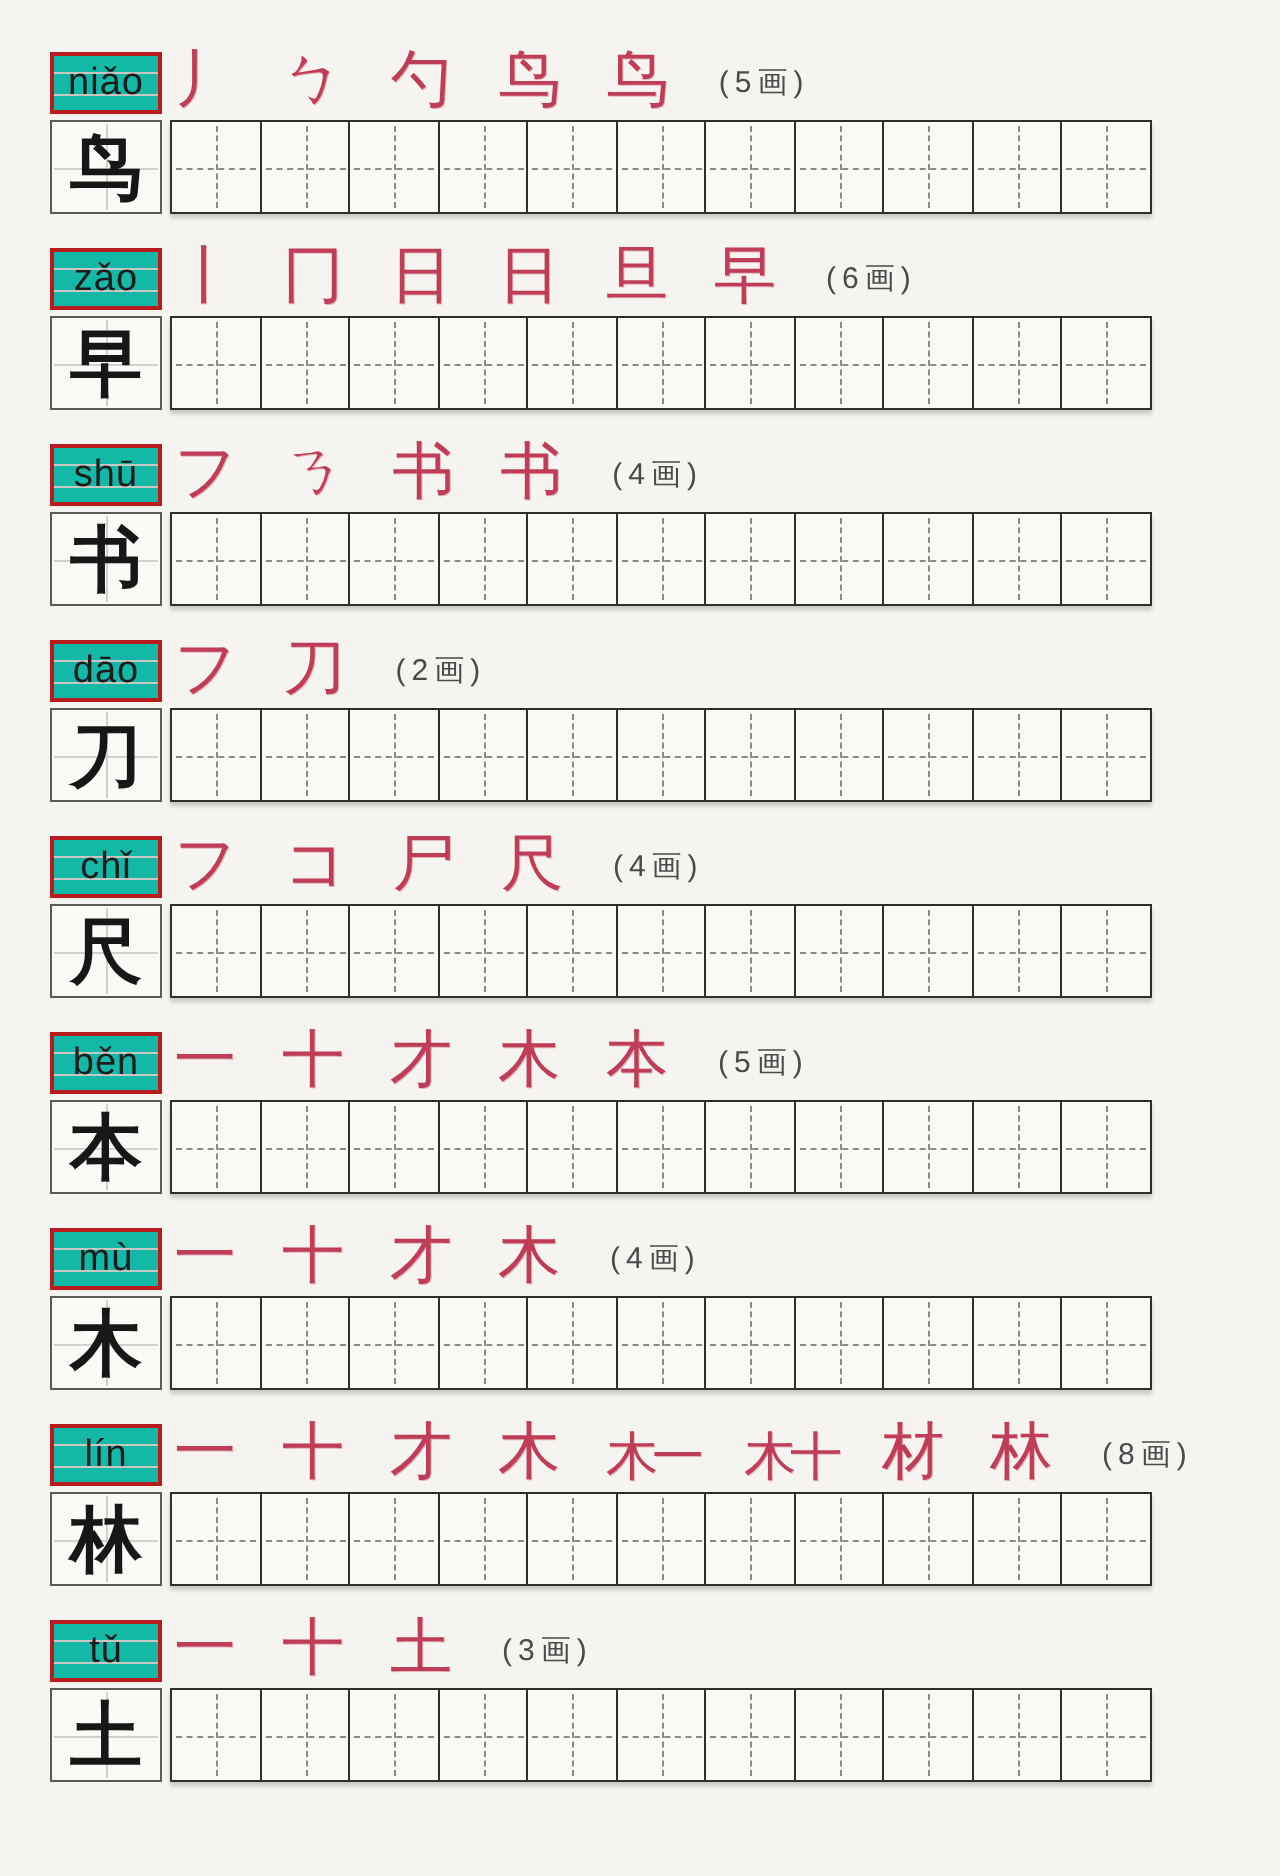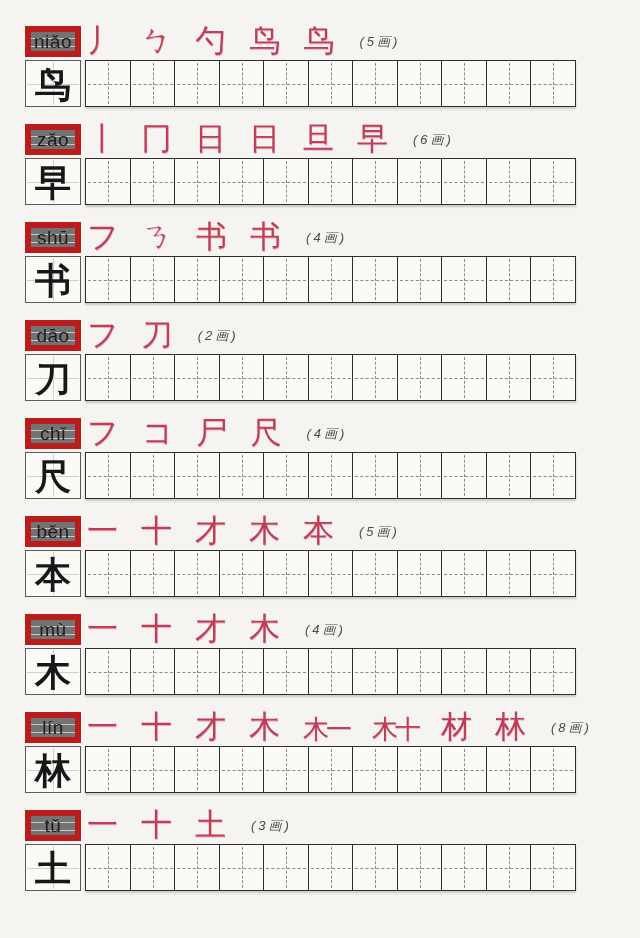--- a/index.html
+++ b/index.html
@@ -8,21 +8,21 @@
     background:#f6f4f0;
     font-family:"Liberation Sans", sans-serif;
     overflow:hidden;
   }
   .sheet{position:relative;padding:26px 0 0 25px;width:615px;}
   .row{position:relative;margin-bottom:17px;}
 
   
   .pinyin-box{
     position:relative;width:56px;height:31px;
-    border:6px solid #b91c1c;background:#737373;
+    border:2px solid #b91c1c;background:#14b8a6;
     display:flex;align-items:center;justify-content:center;
     box-sizing:border-box;
   }
   .pinyin-box::before{content:"";position:absolute;left:0;right:0;top:30%;border-top:1px solid #c9c7c3;}
   .pinyin-box::after{content:"";position:absolute;left:0;right:0;top:72%;border-top:1px solid #c9c7c3;}
   .pinyin-label{
     position:relative;z-index:2;font-size:19px;color:#1c1c1c;line-height:1;
     letter-spacing:0.5px;
   }
 
@@ -32,22 +32,22 @@
     display:flex;align-items:flex-end;gap:23px;
     white-space:nowrap;
   }
   .stroke-step{
     font-family:"DejaVu Serif", serif;
     font-size:31px;line-height:1.15;color:#bf3d56;
     text-shadow:0.5px 0.5px 0 rgba(191,61,86,0.35);
   }
   .stroke-step.compound{font-size:26px;letter-spacing:-3px;}
   .stroke-count{
-    font-size:13px;color:#4a4a4a;letter-spacing:3px;
-    align-self:flex-end;margin-bottom:8px;margin-left:2px;font-style:italic;
+    font-size:15px;color:#4a4a4a;letter-spacing:3px;
+    align-self:flex-end;margin-bottom:8px;margin-left:2px;
   }
 
   
   .row-bottom{display:flex;margin-top:3px;align-items:flex-start;}
   .char-box{
     position:relative;width:56px;height:47px;flex:none;
     border:1px solid #5a5a5a;background:#fbfaf7;
     display:flex;align-items:center;justify-content:center;
     box-sizing:border-box;margin-right:4px;
   }

